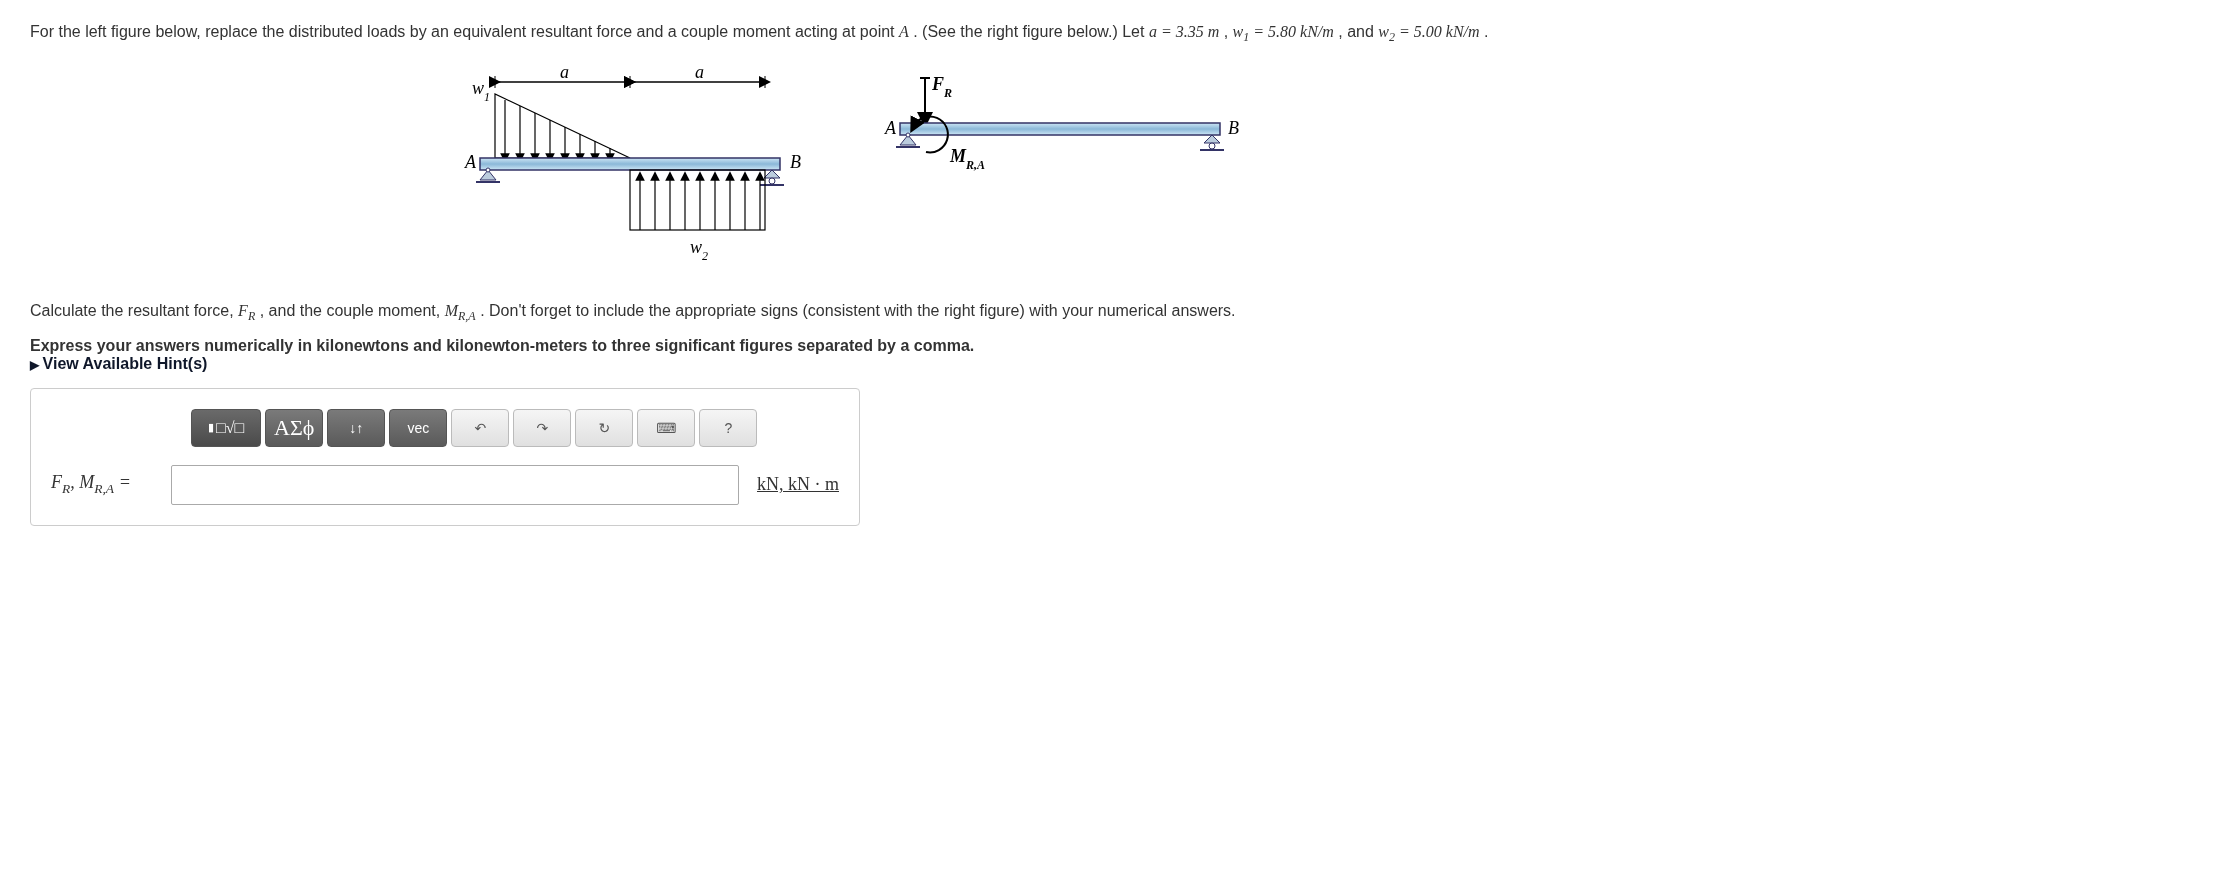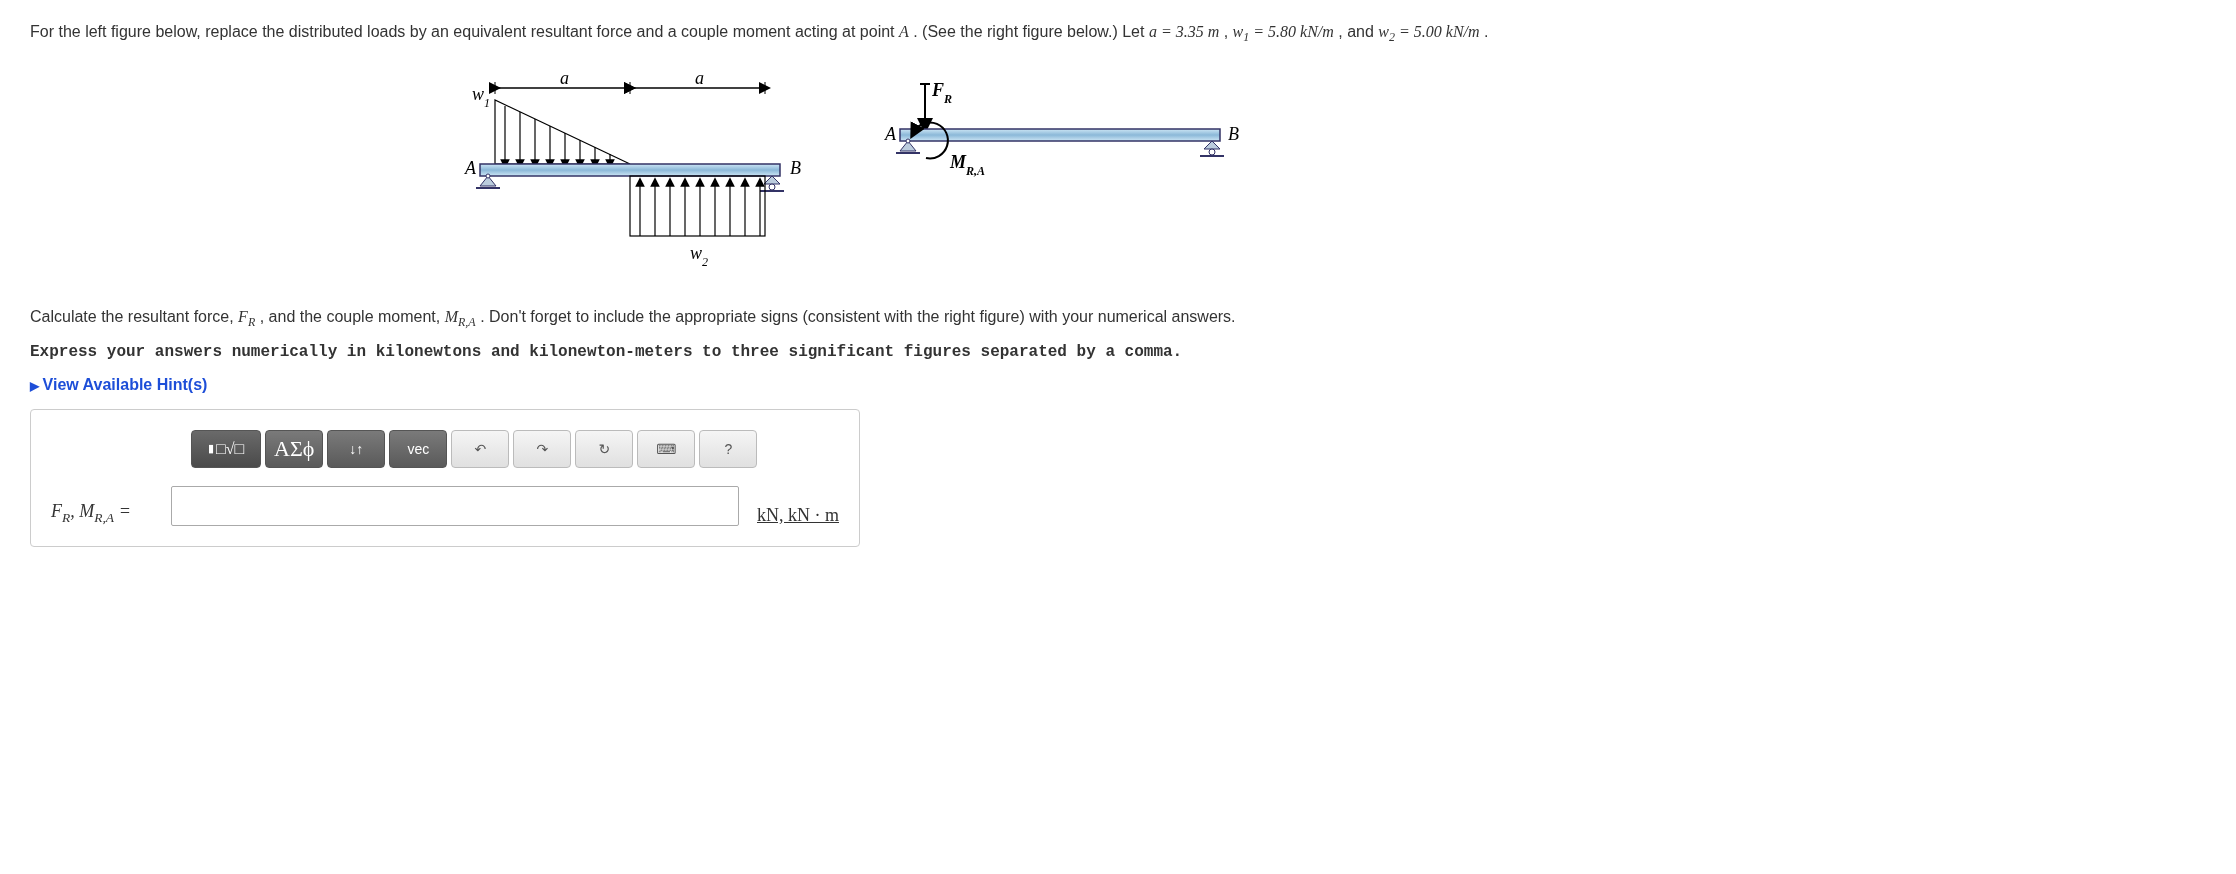--- a/index.html
+++ b/index.html
@@ -6,21 +6,21 @@
     font-family: Arial, Helvetica, sans-serif;
     font-size: 16px;
     color: #333;
     margin: 0;
     padding: 20px 30px;
     width: 2236px;
     box-sizing: border-box;
   }
   .problem-text {
     line-height: 1.5;
-    margin-bottom: 28px;
+    margin-bottom: 22px;
   }
   .math-var {
     font-style: italic;
     font-family: 'Times New Roman', serif;
   }
   .math-sub {
     font-size: 0.75em;
     vertical-align: sub;
   }
   .figure-container {
@@ -29,25 +29,23 @@
     padding-left: 420px;
     gap: 60px;
     margin: 20px 0 30px 0;
   }
   .instruction {
     line-height: 1.6;
     margin-bottom: 10px;
   }
   .bold-instruction {
     font-weight: bold;
-    margin-bottom: 15px;
-    font-family: Liberation Mono, monospace;
   }
   .hints-link {
-    color: #1d4ed8;
+    color: #0f172a;
     font-weight: bold;
     cursor: pointer;
     margin-bottom: 15px;
     display: inline-block;
   }
   .hints-link::before {
     content: "▶ ";
     font-size: 12px;
   }
   .answer-box {
@@ -88,21 +86,21 @@
     background: linear-gradient(#6a6a6a, #4a4a4a);
     color:#fff;
     font-size:16px;
   }
   .tb-greek {
     font-family: 'Times New Roman', serif;
     font-size:22px;
   }
   .answer-row {
     display: flex;
-    align-items: flex-end;
+    align-items: center;
     gap: 10px;
   }
   .answer-label {
     font-family: 'Times New Roman', serif;
     font-style: italic;
     font-size: 18px;
     min-width: 110px;
   }
   .answer-input {
     flex: 1;

